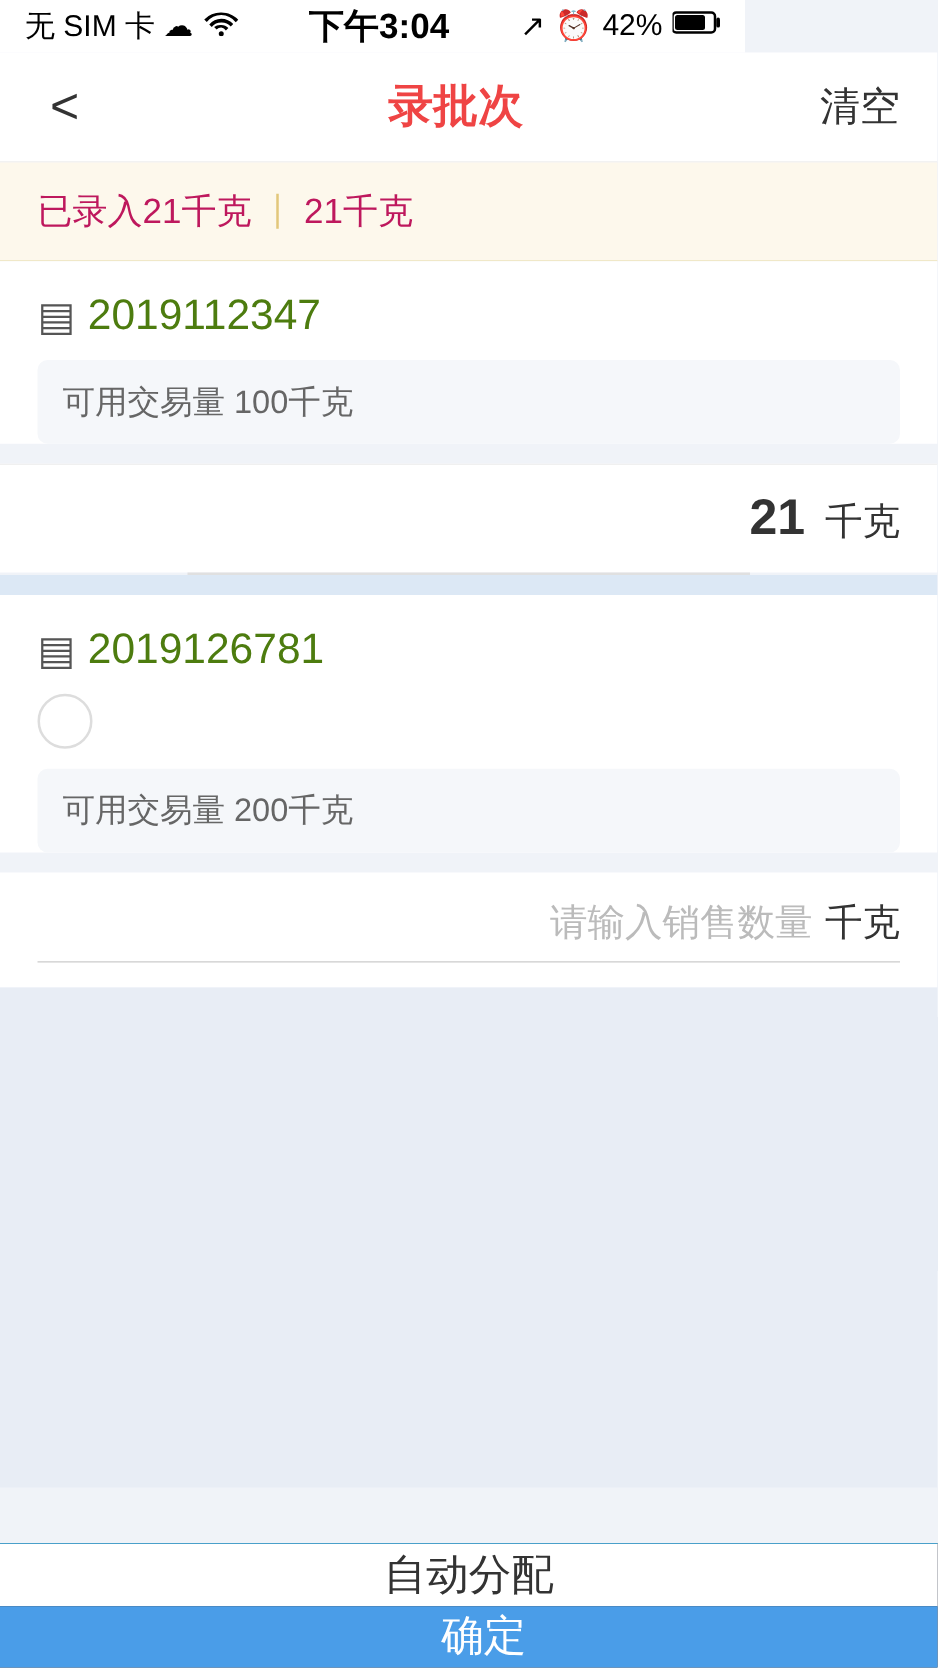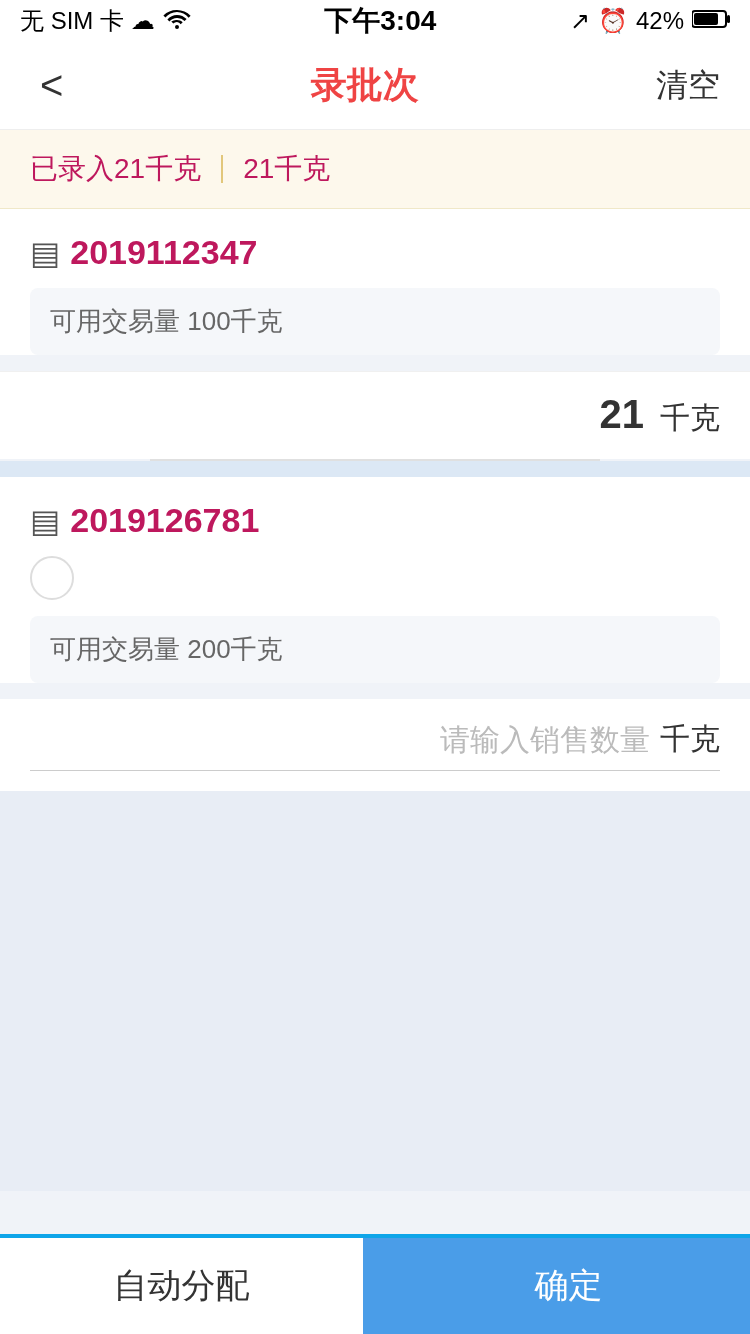--- a/index.html
+++ b/index.html
@@ -8,21 +8,21 @@
       width: 750px;
       min-height: 1334px;
       font-family: -apple-system, 'PingFang SC', 'Helvetica Neue', sans-serif;
       background: #f0f3f8;
       font-size: 28px;
       color: #333;
     }
 
     
     .status-bar {
-      width: 750px;
+      width: 596px;
       height: 42px;
       background: #fff;
       display: flex;
       align-items: center;
       justify-content: space-between;
       padding: 0 20px;
       font-size: 24px;
       color: #000;
     }
     .status-left { display: flex; align-items: center; gap: 8px; }
@@ -88,22 +88,22 @@
       align-items: center;
       gap: 10px;
       margin-bottom: 16px;
     }
     .batch-icon {
       font-size: 32px;
       color: #555;
     }
     .batch-number {
       font-size: 34px;
-      font-weight: 700;
-      color: #be185d;
+      font-weight: 400;
+      color: #4d7c0f;
       text-align: center;
     }
     .batch-date-row {
       display: flex;
       align-items: center;
       gap: 16px;
       margin-bottom: 16px;
     }
     .radio-circle {
       width: 44px;
@@ -211,21 +211,22 @@
 
     
     .bottom-bar {
       position: fixed;
       bottom: 0;
       left: 0;
       width: 750px;
       height: 100px;
       display: flex;
       background: #0f172a;
-      border-top: 4px solid #0ea5e9;
+      border-top: 1px solid #0ea5e9;
+      flex-direction: column;
     }
     .btn-auto {
       flex: 1;
       display: flex;
       align-items: center;
       justify-content: center;
       font-size: 34px;
       color: #333;
       background: #fff;
       cursor: pointer;

